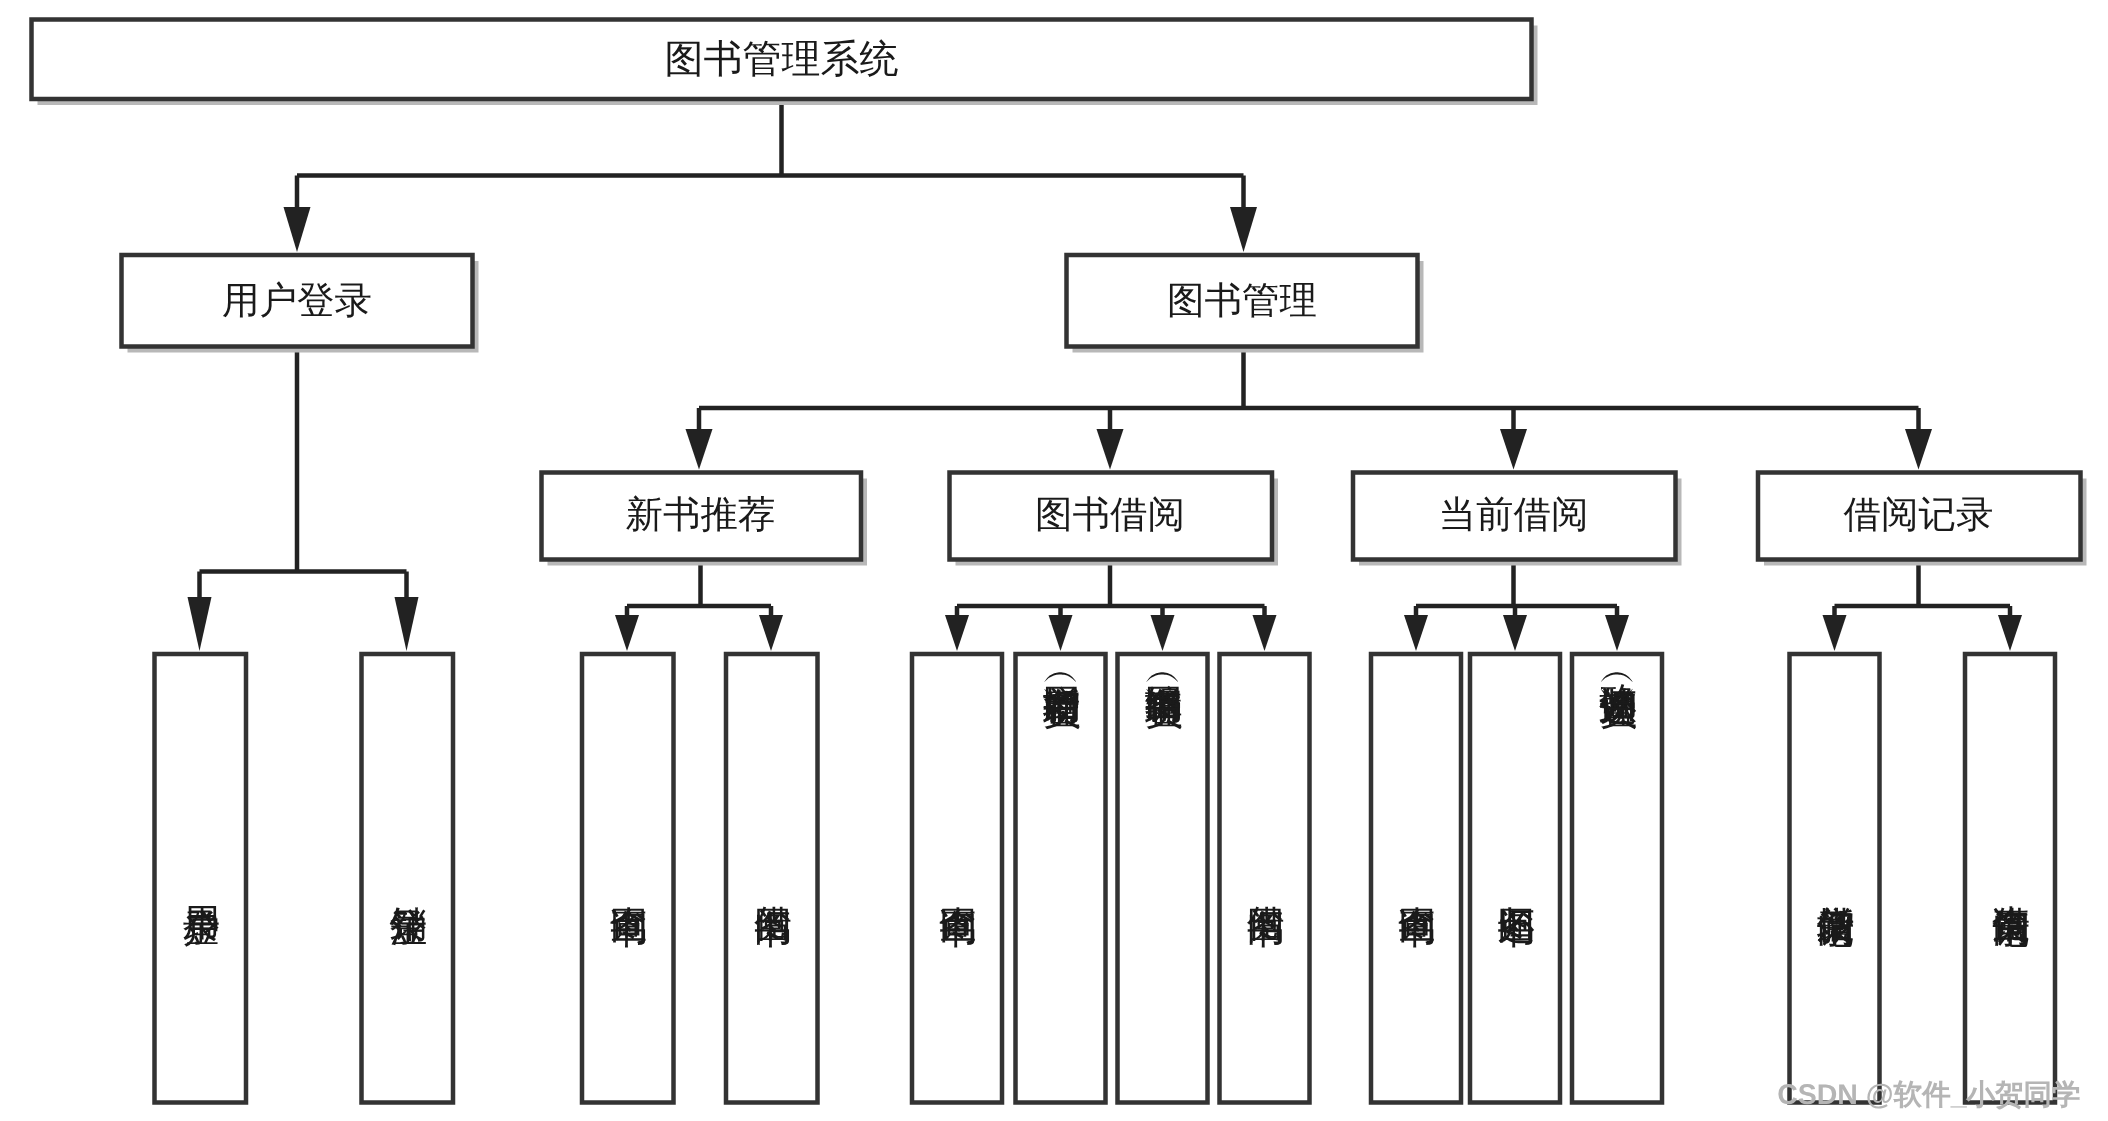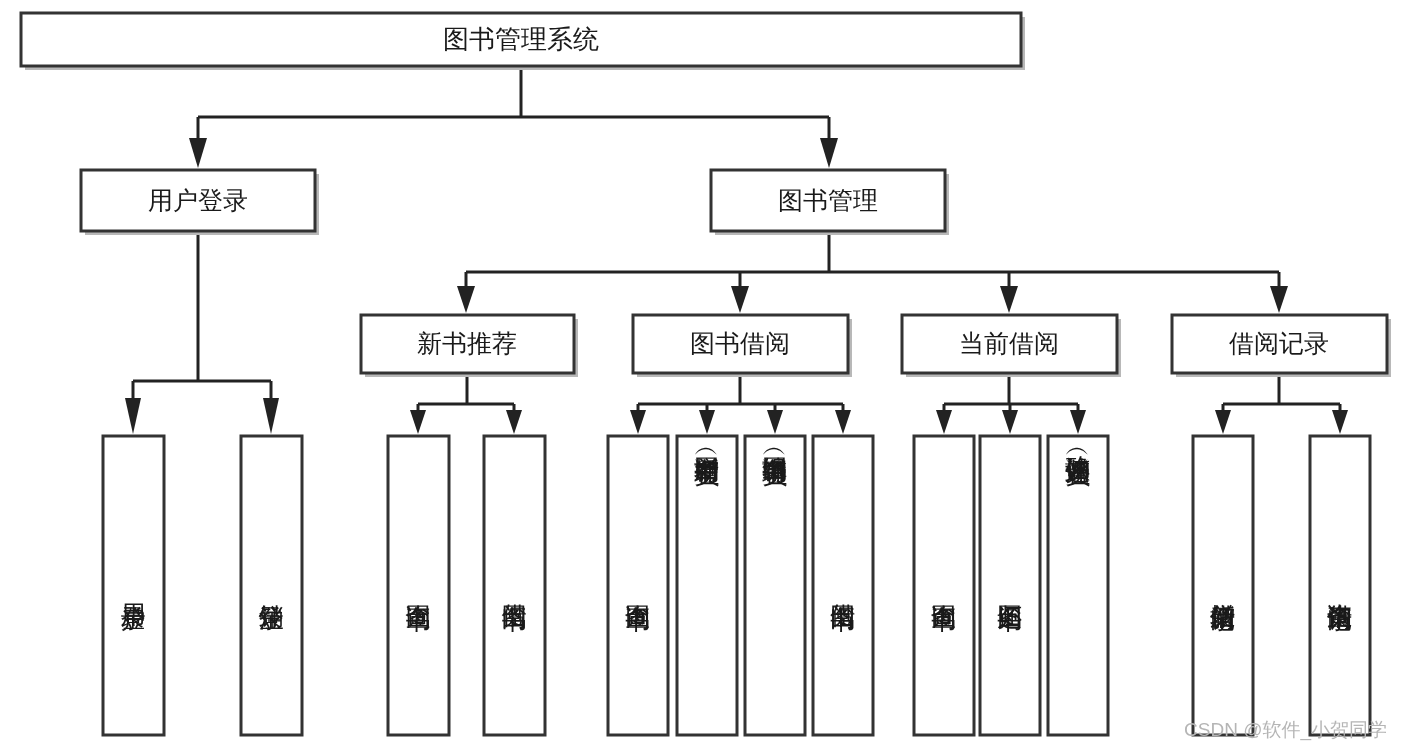--- a/index.html
+++ b/index.html
@@ -78,20 +78,21 @@
   }
   .watermark {
     position: absolute;
     right: 8px;
     bottom: 4px;
     font-family: "Liberation Sans", "DejaVu Sans", sans-serif;
     font-size: 19px;
     color: #b5b5b5;
     white-space: nowrap;
     pointer-events: none;
+    font-weight: bold;
   }
 </style>
 </head>
 <body>
 
 <div id="diagram-root">
 
   <svg class="diagram-canvas" viewBox="0 0 1405 747" xmlns="http://www.w3.org/2000/svg">
 
     <g>

